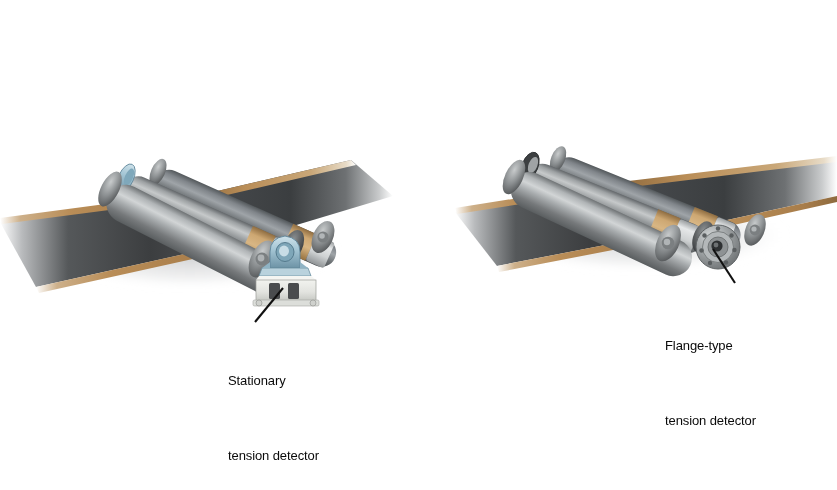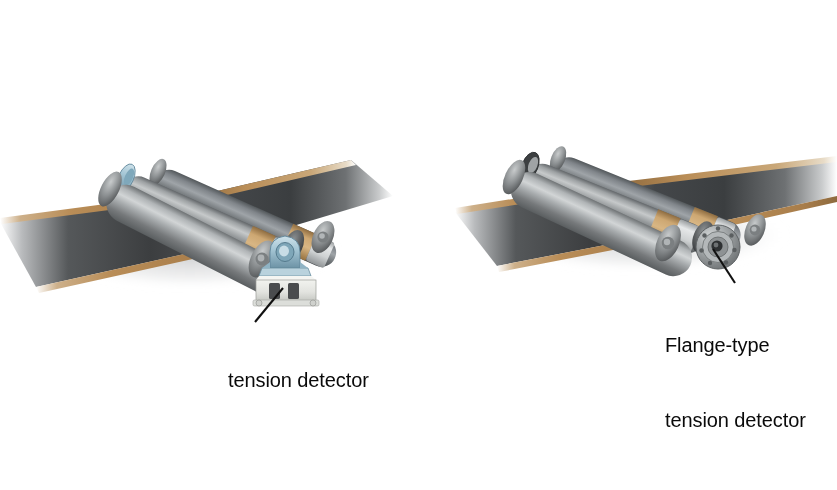--- a/index.html
+++ b/index.html
@@ -7,21 +7,21 @@
     width:837px;height:490px;
     background:#ffffff;
     font-family:"Liberation Sans", sans-serif;
     overflow:hidden;
     position:relative;
   }
   #stage{position:absolute;inset:0;width:837px;height:490px;}
   .fig-label{
     position:absolute;
     color:#0a0a0a;
-    font-size:20px;
+    font-size:13px;
     line-height:25px;
     font-family:"Liberation Sans", sans-serif;
     white-space:pre;
     letter-spacing:-0.1px;
   }
   #label-left{left:228px;top:318px;}
   #label-right{left:665px;top:283px;}
   .lbl-line{display:block;}
 </style>
 </head>
@@ -293,20 +293,21 @@
         <circle cx="701.5" cy="250.5" r="2.2" fill="#5a5e60"></circle>
         <circle cx="704.5" cy="235.5" r="2.2" fill="#5a5e60"></circle>
       </g>
 
       <line x1="735" y1="283" x2="713" y2="249" stroke="#111111" stroke-width="2.1"></line>
     </g>
   </svg>
 
   
   <div class="fig-label" id="label-left">
+    <span class="lbl-line">Stationary</span>
     <span class="lbl-line">tension detector</span>
   </div>
 
   <div class="fig-label" id="label-right">
     <span class="lbl-line">Flange-type</span>
     <span class="lbl-line">tension detector</span>
   </div>
 
 </div>
 

